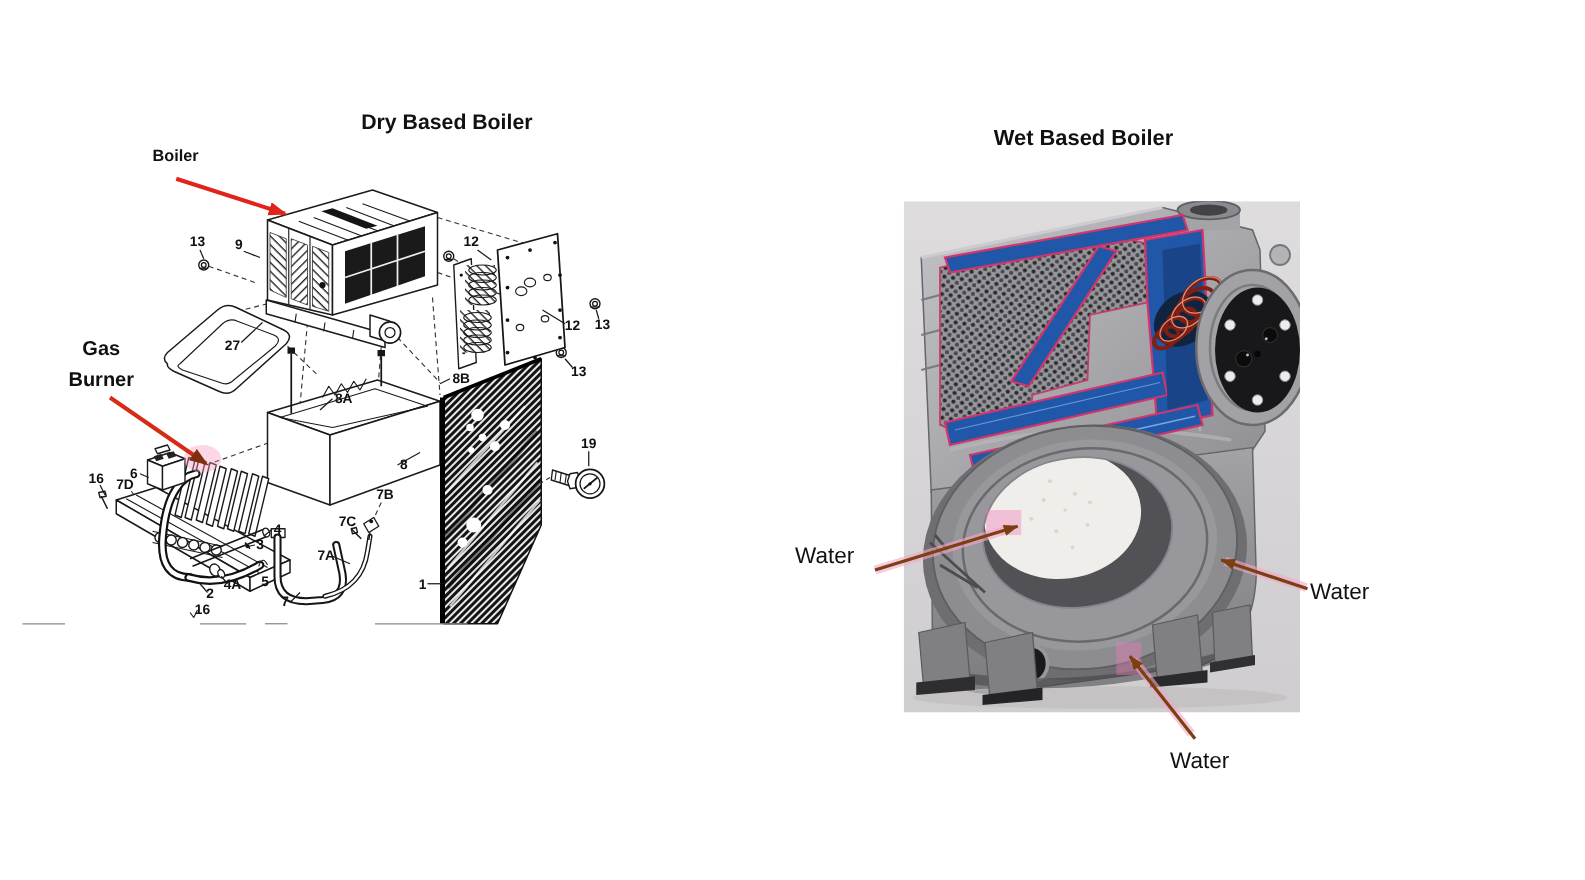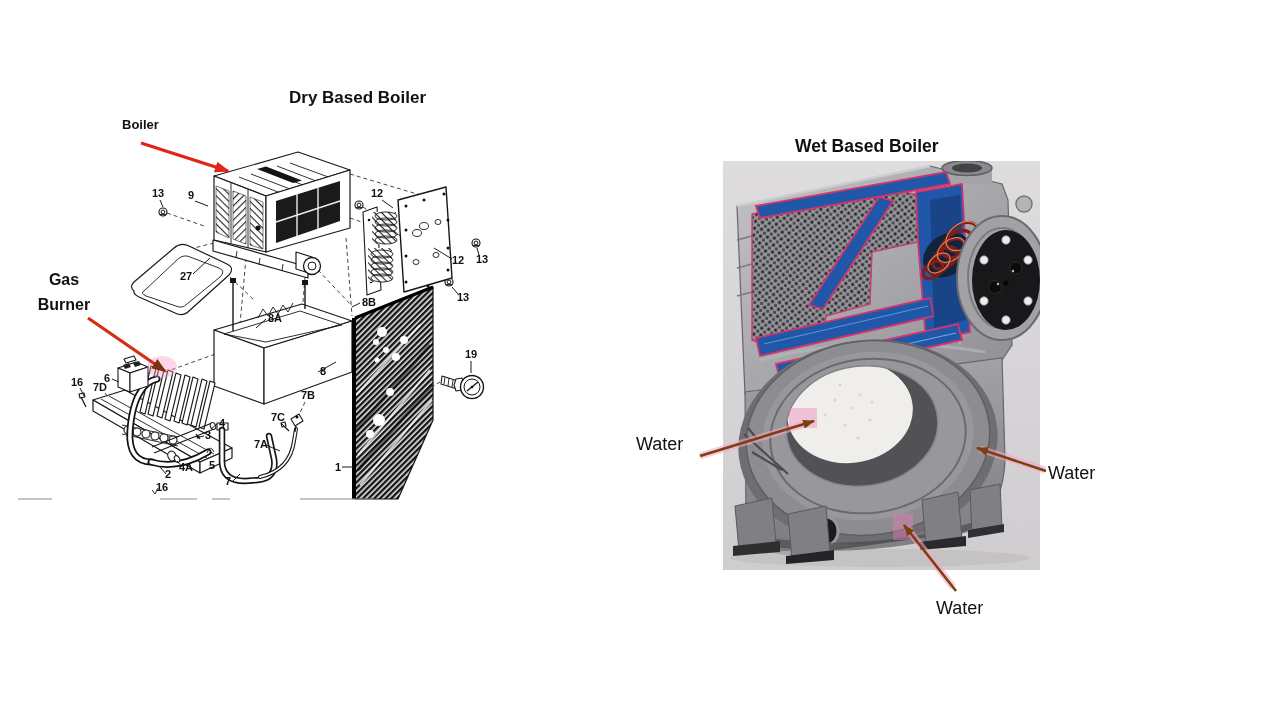--- a/index.html
+++ b/index.html
@@ -1,23 +1,23 @@
 <!DOCTYPE html>
 <html><head>
 <meta charset="utf-8">
 <style>
   html,body{margin:0;padding:0;background:#fff;}
   #stage{position:relative;width:1268px;height:704px;background:#ffffff;overflow:hidden;
          font-family:"Liberation Sans",sans-serif;color:#111;}
   .abs{position:absolute;}
   #main-title{left:357px;top:26px;font-size:30px;font-weight:bold;letter-spacing:0.5px;white-space:nowrap;}
   #dry-subtitle{left:289px;top:88px;font-size:17px;font-weight:bold;white-space:nowrap;}
-  #wet-subtitle{left:795px;top:100px;font-size:17.5px;font-weight:bold;white-space:nowrap;margin-top:36px;}
+  #wet-subtitle{left:795px;top:100px;font-size:17.5px;font-weight:bold;white-space:nowrap;}
   #boiler-callout{left:122px;top:117px;font-size:13px;font-weight:bold;}
-  #gasburner-callout{left:31px;top:268px;width:66px;font-size:16px;font-weight:bold;text-align:center;line-height:1.55;}
+  #gasburner-callout{left:48px;top:268px;width:66px;font-size:16px;font-weight:bold;text-align:center;line-height:1.55;}
   .water-label{font-size:18px;font-weight:normal;white-space:nowrap;}
   #water-left{left:636px;top:434px;}
   #water-right{left:1048px;top:463px;}
   #water-bottom{left:936px;top:598px;}
   svg{position:absolute;left:0;top:0;}
   .pn{font-family:"Liberation Sans",sans-serif;font-weight:bold;font-size:11px;fill:#111;text-anchor:middle;}
   .ln{stroke:#1a1a1a;stroke-width:1.2;fill:#fff;}
   .lnf{stroke:#1a1a1a;stroke-width:1.1;fill:#fff;}
   .thin{stroke:#1a1a1a;stroke-width:0.9;fill:none;}
   .ldr{stroke:#1a1a1a;stroke-width:1;fill:none;}

